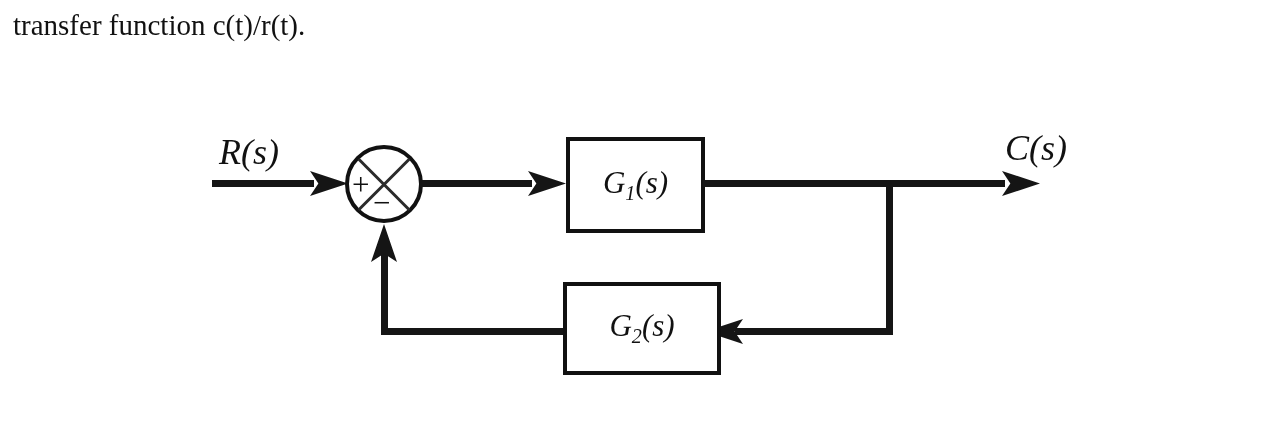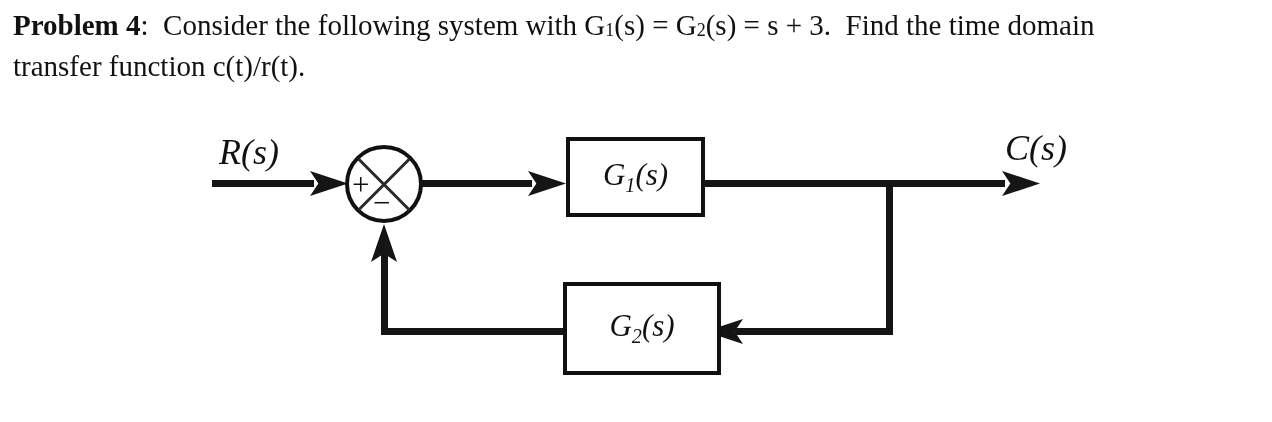--- a/index.html
+++ b/index.html
@@ -98,42 +98,41 @@
     color: #111111;
     white-space: nowrap;
   }
 </style>
 </head>
 <body>
 
 <div class="page">
 
   <div class="text-block">
-    <div class="pline"><span class="bold">Problem 4</span><span>:</span><span>&nbsp; Consider the following system with G</span><span class="tsub">1</span><span>(s) = G</span><span class="tsub">2</span><span>(s) = s + 3.&nbsp; Find the time domain</span></div>
     <div class="pline">transfer function c(t)/r(t).</div>
   </div>
 
   <div>
 
     <div class="wire-label" style="left:219px; top:131px;">R(s)</div>
     <div class="sig" style="left:212px; top:180px; width:102px; height:7px;"></div>
     <div class="arrowhead arrow-right" style="left:310px; top:171px; width:38px; height:25px;"></div>
 
     <div>
       <div class="sum-circle" style="left:345px; top:145px;"></div>
       <div class="xline a"></div>
       <div class="xline b"></div>
       <div class="sum-sign" style="left:352px; top:169px;">+</div>
       <div class="sum-sign" style="left:373px; top:187px;">−</div>
     </div>
 
     <div class="sig" style="left:420px; top:180px; width:112px; height:7px;"></div>
     <div class="arrowhead arrow-right" style="left:528px; top:171px; width:38px; height:25px;"></div>
 
-    <div class="block" style="left:566px; top:137px; width:139px; height:80px;">
+    <div class="block" style="left:566px; top:137px; width:139px; height:96px;">
       <div class="block-label"><span>G</span><sub>1</sub><span>(s)</span></div>
     </div>
 
     <div class="sig" style="left:703px; top:180px; width:302px; height:7px;"></div>
     <div class="arrowhead arrow-right" style="left:1002px; top:171px; width:38px; height:25px;"></div>
     <div class="wire-label" style="left:1005px; top:127px;">C(s)</div>
 
     <div class="sig" style="left:886px; top:180px; width:7px; height:155px;"></div>
     <div class="sig" style="left:735px; top:328px; width:158px; height:7px;"></div>
     <div class="arrowhead arrow-left" style="left:705px; top:319px; width:38px; height:25px;"></div>

